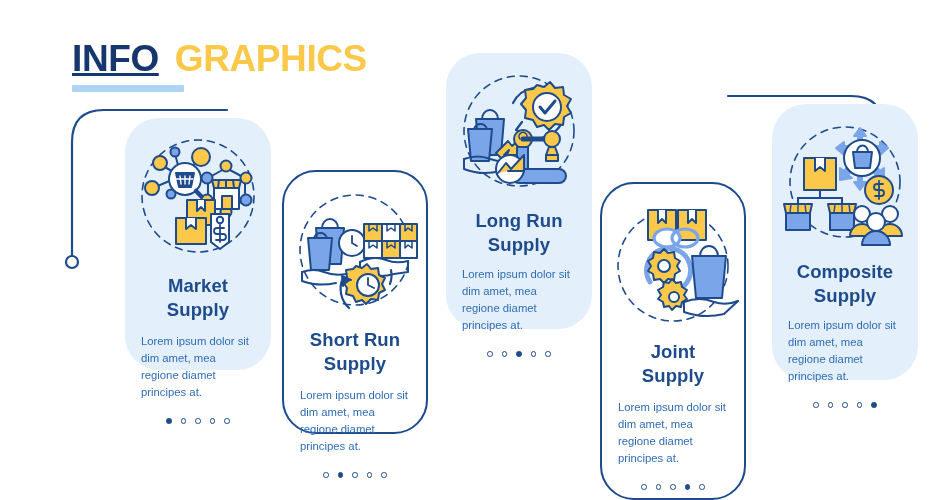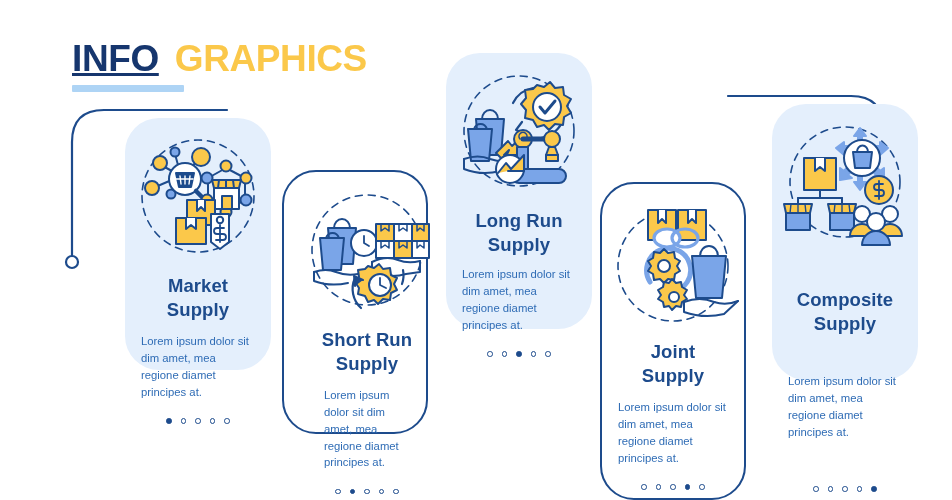--- a/index.html
+++ b/index.html
@@ -109,24 +109,24 @@
     box-sizing: border-box;
     border: 1.1px solid #1d4b8c;
     background: transparent;
   }
   .dot.on {
     background: #1d4b8c;
   }
 
   
   #card-1 { left: 81px;  top: 118px; width: 146px; height: 252px; }
-  #card-2 { left: 238px; top: 170px; width: 146px; height: 264px; padding-left: 24px; }
+  #card-2 { left: 238px; top: 170px; width: 146px; height: 264px; }
   #card-3 { left: 402px; top: 53px;  width: 146px; height: 276px; }
   #card-4 { left: 556px; top: 182px; width: 146px; height: 318px; }
-  #card-5 { left: 728px; top: 104px; width: 146px; height: 276px; gap: 28px; }
+  #card-5 { left: 728px; top: 104px; width: 146px; height: 276px; }
 
   #card-3 .card-body, #card-5 .card-body { margin-top: 10px; }
 </style>
 </head>
 <body>
 
 <div id="stage">
 
   <div class="title-block">
     <div class="title-text"><span class="title-a">INFO</span><span class="title-b">GRAPHICS</span></div>

